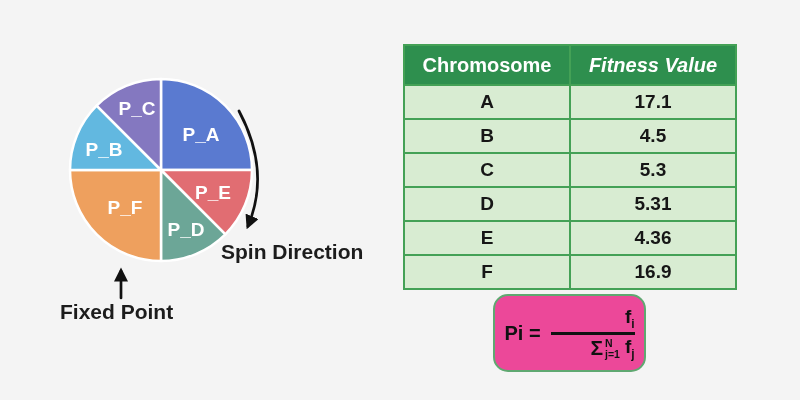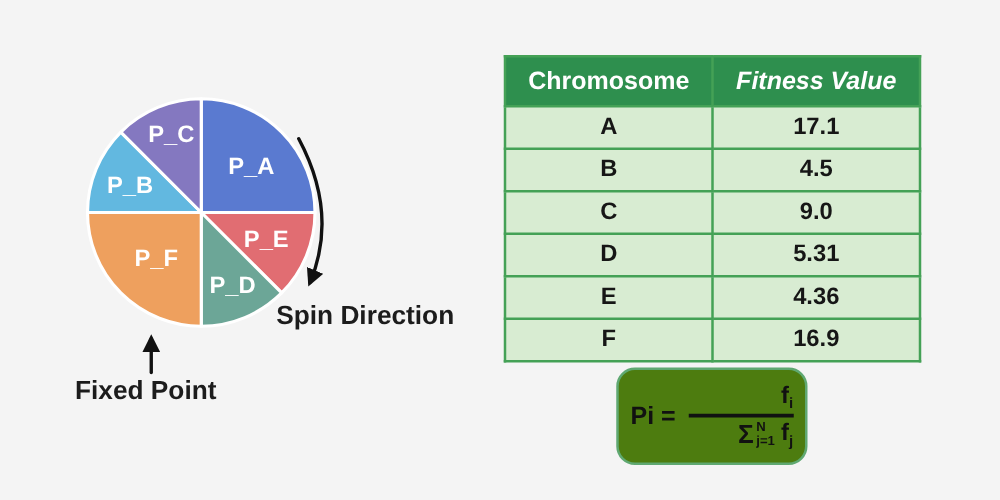--- a/index.html
+++ b/index.html
@@ -90,21 +90,21 @@
   }
 
   
   .formula-box {
     position: absolute;
     left: 493px;
     top: 294px;
     width: 153px;
     height: 78px;
     box-sizing: border-box;
-    background: #4d7c0f;
+    background: #ec4899;
     border: 2px solid #5fa871;
     border-radius: 15px;
     display: flex;
     align-items: center;
     justify-content: center;
     gap: 10px;
     color: #111111;
   }
   .f-lhs {
     font-size: 20px;
@@ -201,21 +201,21 @@
       <tr>
         <td>A</td>
         <td>17.1</td>
       </tr>
       <tr>
         <td>B</td>
         <td>4.5</td>
       </tr>
       <tr>
         <td>C</td>
-        <td>9.0</td>
+        <td>5.3</td>
       </tr>
       <tr>
         <td>D</td>
         <td>5.31</td>
       </tr>
       <tr>
         <td>E</td>
         <td>4.36</td>
       </tr>
       <tr>

